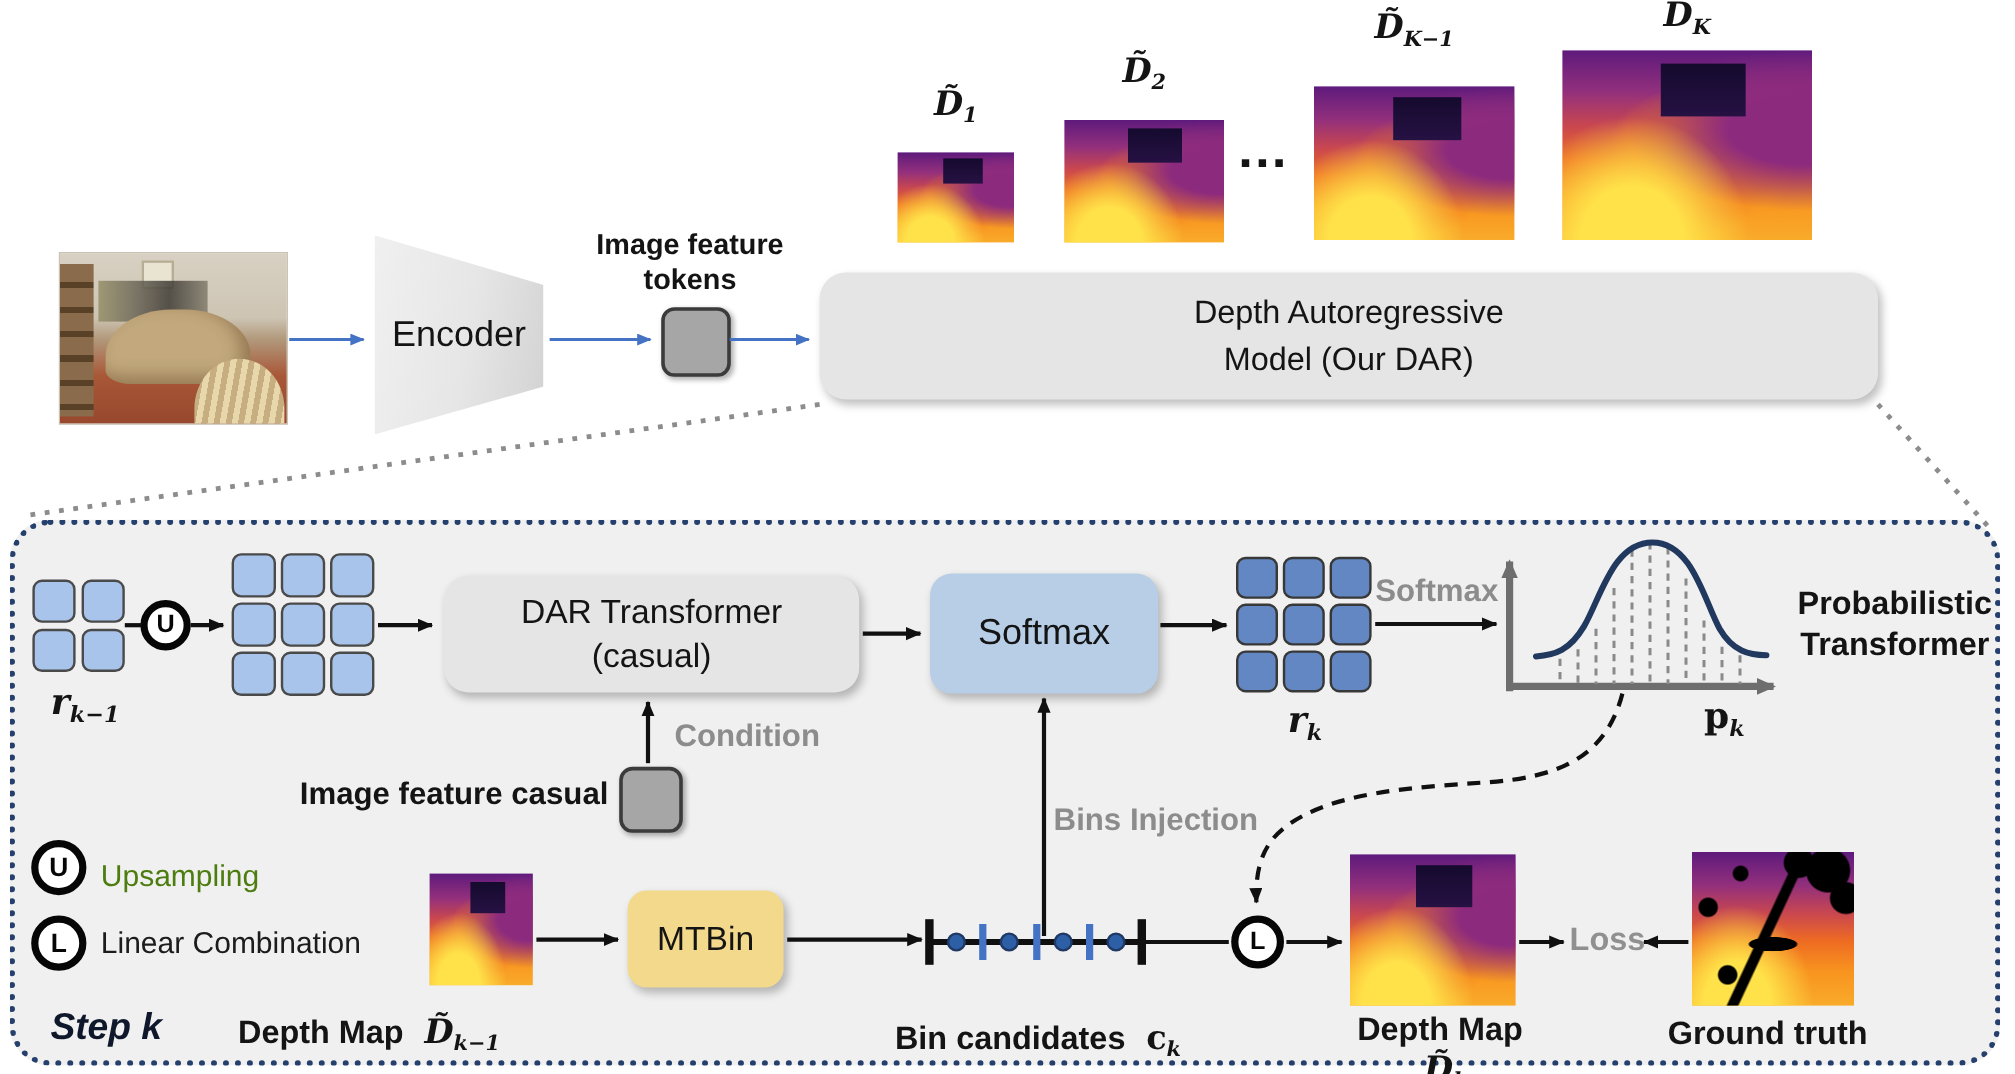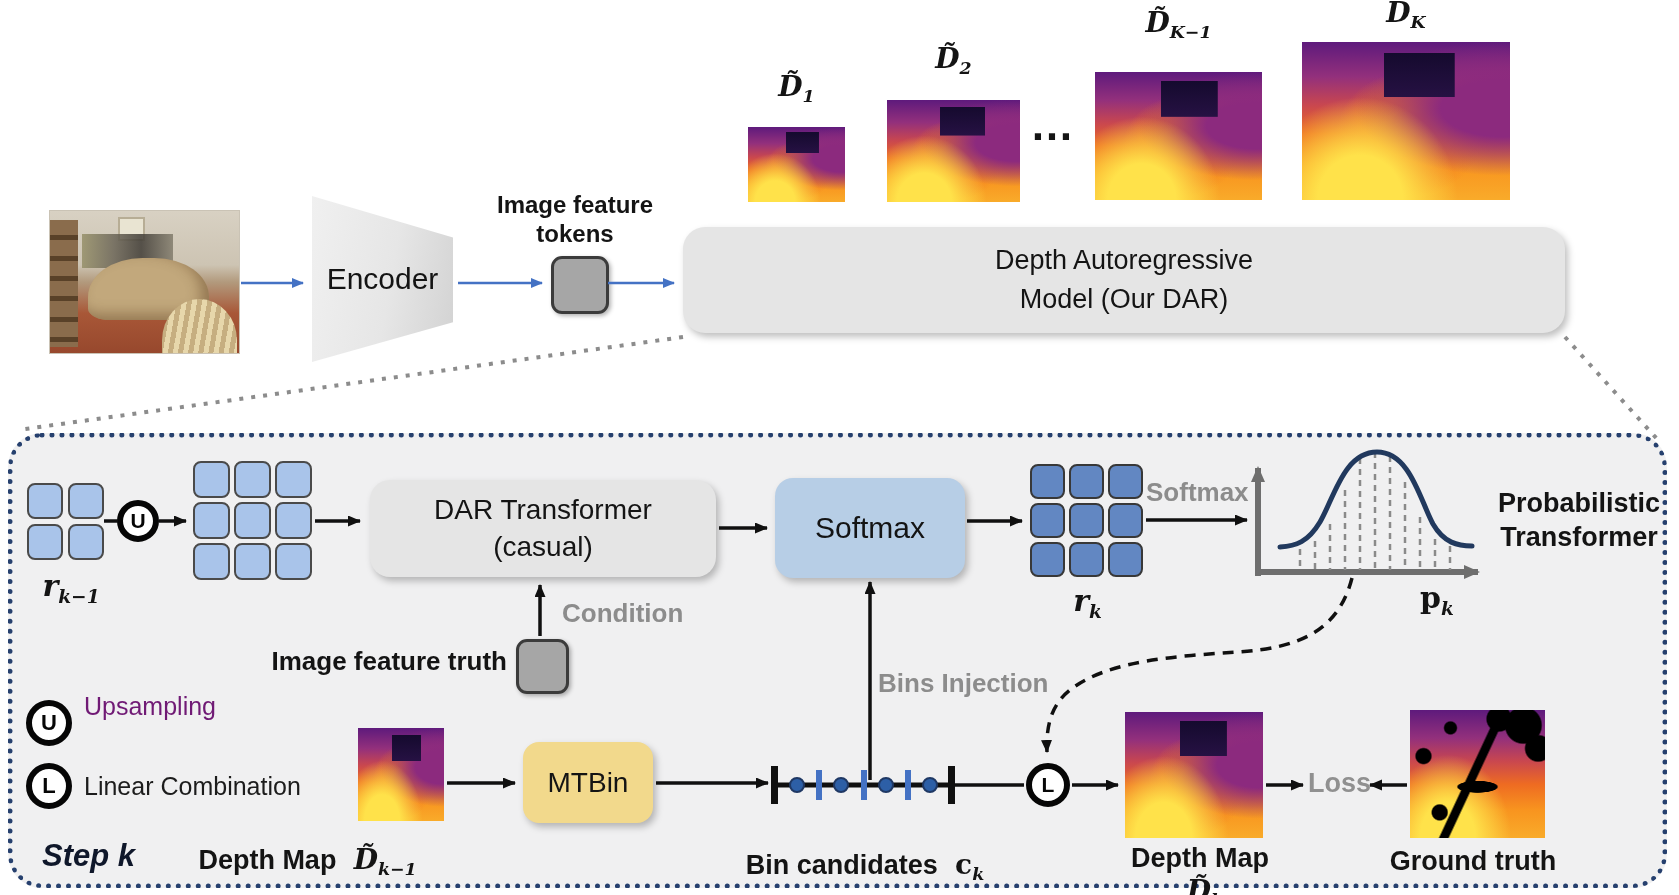--- a/index.html
+++ b/index.html
@@ -225,21 +225,21 @@
       <i></i>
   </div>
 
   <div class="abs z2 roundbox green" style="left:370px;top:480px;width:346px;height:97px;border-radius:20px;">
     <div style="font-size:28px;line-height:1.3;">DAR Transformer</div>
     <div style="font-size:28px;line-height:1.3;">(casual)</div>
   </div>
 
   <div class="abs z2 gray" style="left:562px;top:598px;font-size:26px;">Condition</div>
 
-  <div class="abs z2 lbl-b" style="left:222px;top:646px;width:285px;text-align:right;font-size:26px;">Image feature truth</div>
+  <div class="abs z2 lbl-b" style="left:222px;top:646px;width:285px;text-align:right;font-size:26px;">Image feature casual</div>
   <div class="abs z2 tokensq" style="left:516px;top:639px;width:47px;height:49px;"></div>
 
   <div class="abs z2 roundbox bluebox" style="left:775px;top:478px;width:190px;height:100px;border-radius:18px;">
     <div style="font-size:30px;">Softmax</div>
   </div>
 
   <div class="abs z2 gray" style="left:878px;top:668px;font-size:26px;">Bins Injection</div>
 
   <div class="abs z2 grid gk dark" style="left:1030px;top:464px;">
     <i></i>
@@ -262,21 +262,21 @@
     <div>Probabilistic</div>
     <div>Transformer</div>
   </div>
   <div class="abs z2 math mup" style="left:1420px;top:580px;font-size:30px;">
     <span>p</span><sub>k</sub>
   </div>
 
   <div class="abs z2 circ" style="left:26px;top:700px;width:34px;height:34px;font-size:22px;">
     <span>U</span>
   </div>
-  <div class="abs z2" style="left:84px;top:692px;font-size:25px;color:#701a75;">Upsampling</div>
+  <div class="abs z2" style="left:84px;top:716px;font-size:25px;color:#4d7c0f;">Upsampling</div>
 
   <div class="abs z2 circ" style="left:26px;top:763px;width:34px;height:34px;font-size:22px;">
     <span>L</span>
   </div>
   <div class="abs z2" style="left:84px;top:772px;font-size:25px;color:#1c1c1c;">Linear Combination</div>
 
   <div class="abs z2" style="left:42px;top:838px;font-size:31px;font-weight:800;font-style:italic;color:#0f172a;">Step k</div>
 
   <div class="abs z2 dm" style="left:358px;top:728px;width:86px;height:93px;"></div>
   <div class="abs z2 center" style="left:185px;top:843px;width:245px;font-size:27px;">

